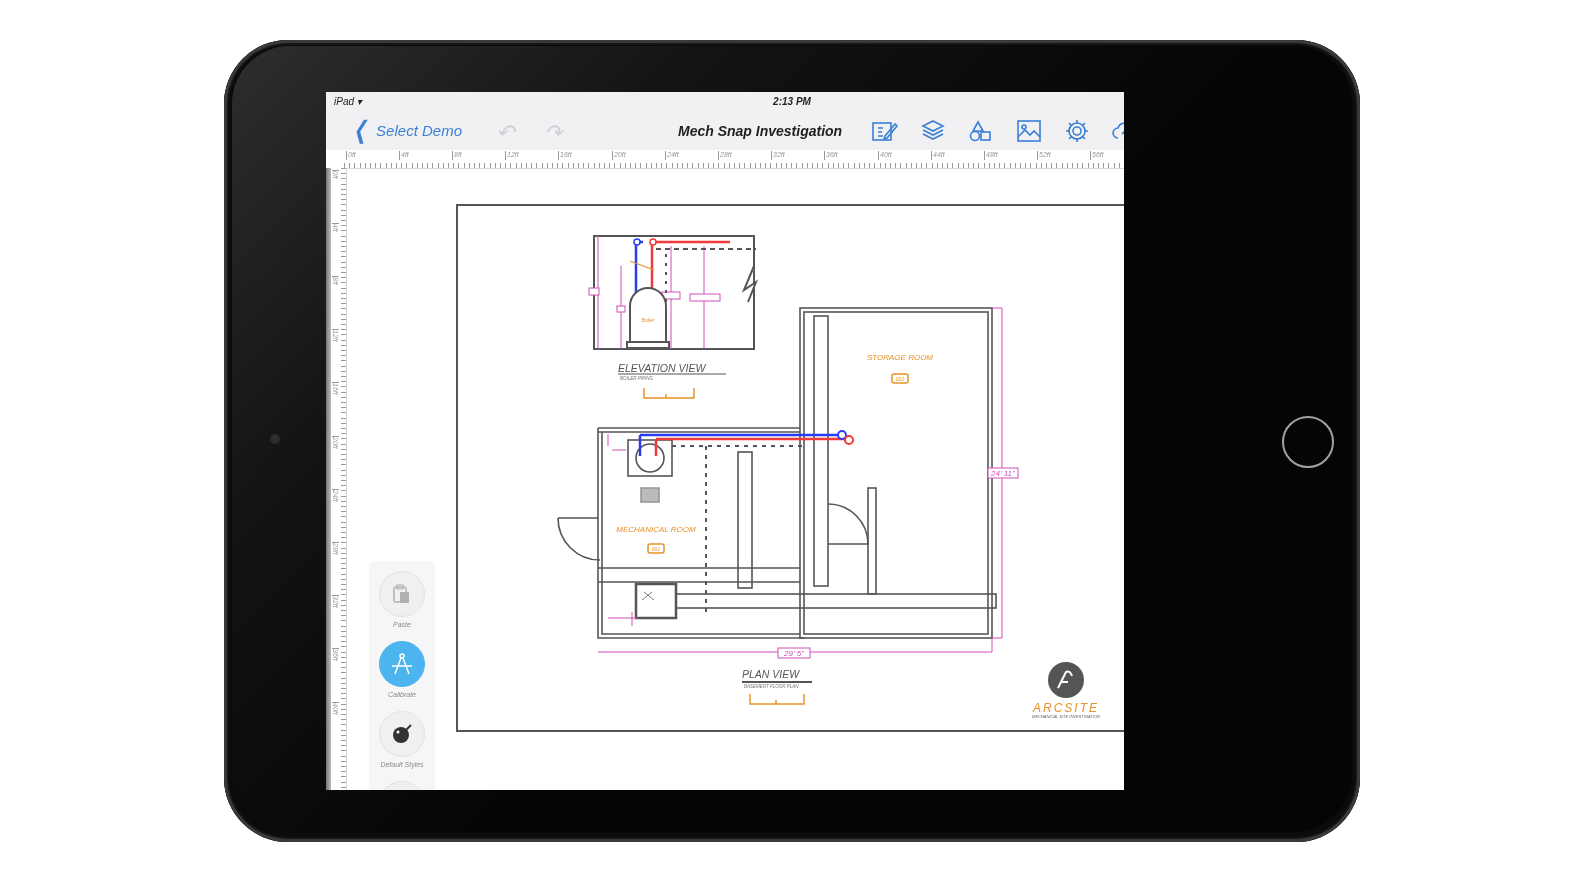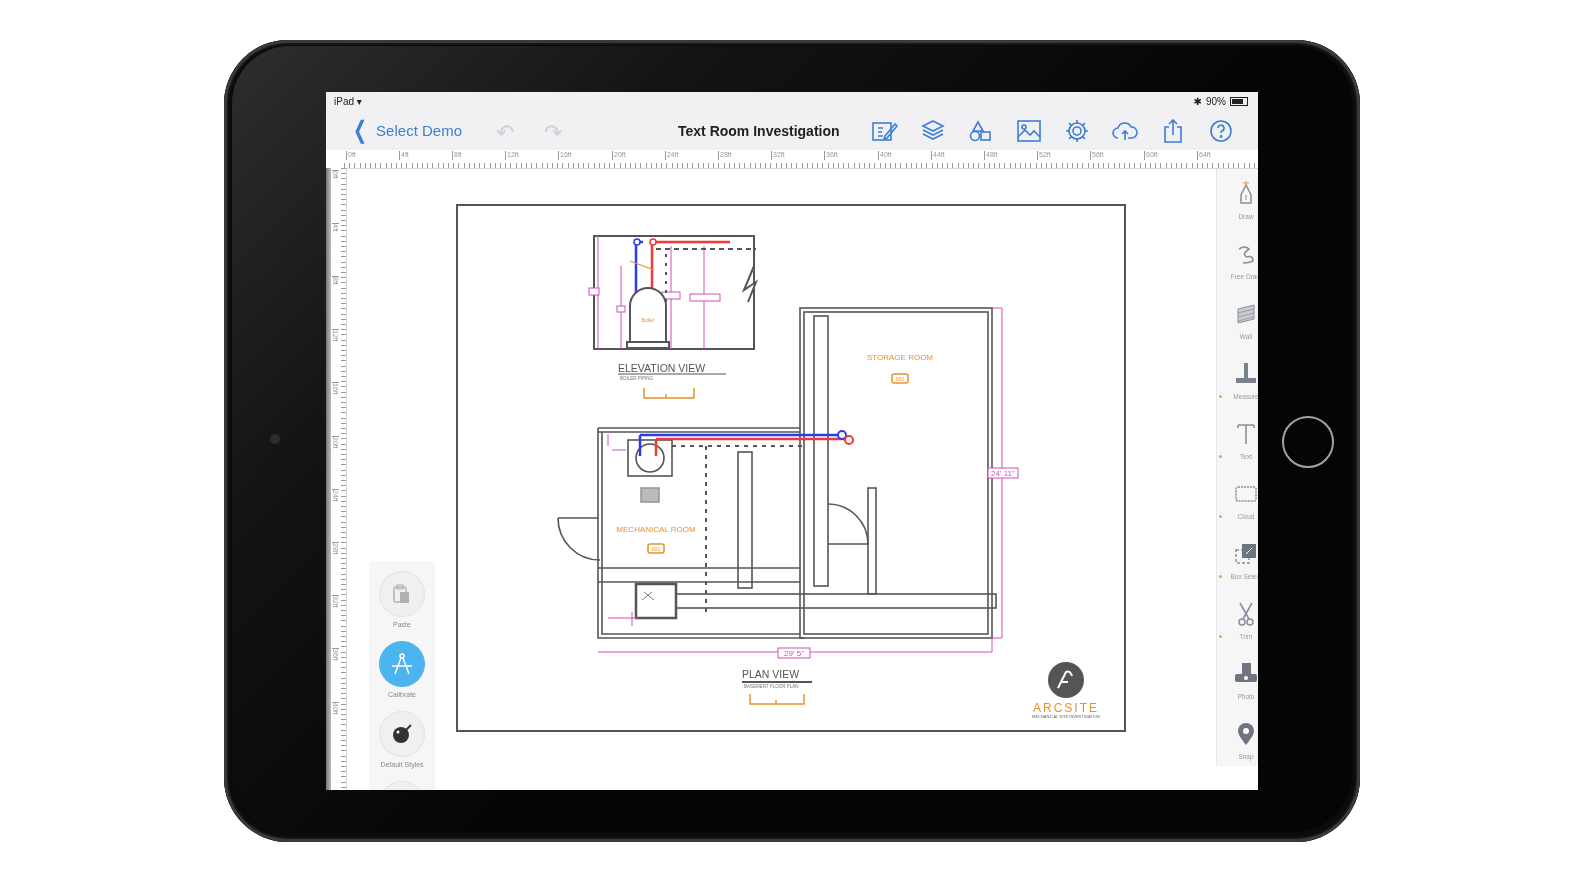--- a/index.html
+++ b/index.html
@@ -1,21 +1,21 @@
 <!DOCTYPE html>
 <html><head>
 <meta charset="utf-8">
 <style>
   html, body { margin:0; padding:0; background:#ffffff; }
   body { width:1590px; height:894px; position:relative; overflow:hidden; font-family:"Liberation Sans", sans-serif; }
   .ipad { position:absolute; left:224px; top:40px; width:1136px; height:802px; background:#0b0b0b; border-radius:64px; box-shadow: inset 0 0 0 3px #3a3a3a, inset 0 0 0 5px #151515; }
   .ipad::before { content:""; position:absolute; left:8px; top:6px; right:8px; bottom:10px; border-radius:58px; background:linear-gradient(135deg,#4a4a4a 0%,#1a1a1a 25%,#000 55%,#000 100%); opacity:.55; }
   .camera { position:absolute; left:270px; top:436px; width:10px; height:10px; border-radius:50%; background:#2d2d2d; }
   .home-btn { position:absolute; left:1282px; top:416px; width:52px; height:52px; border-radius:50%; border:2px solid #bdbdbd; box-sizing:border-box; opacity:.85; }
-  .screen { position:absolute; left:326px; top:92px; width:932px; height:698px; background:#ffffff; overflow:hidden; }
+  .screen { position:absolute; left:326px; top:92px; width:798px; height:698px; background:#ffffff; overflow:hidden;font-style:italic; }
   .statusbar { position:absolute; left:0; top:0; width:932px; height:20px; background:#f1f1f3; font-size:10px; color:#222; }
   .statusbar .left { position:absolute; left:8px; top:4px; }
   .statusbar .center { position:absolute; left:0; right:0; top:4px; text-align:center; font-weight:bold; }
   .statusbar .right { position:absolute; right:10px; top:4px; display:flex; align-items:center; gap:4px; }
   .battery { width:16px; height:7px; border:1px solid #222; position:relative; }
   .battery::after { content:""; position:absolute; left:1px; top:1px; width:11px; height:5px; background:#222; }
   .navbar { position:absolute; left:0; top:20px; width:932px; height:38px; background:#f1f1f3; }
   .back { position:absolute; left:24px; top:8px; display:flex; align-items:center; color:#3b7fd6; font-size:15px; cursor:pointer; }
   .back .chev { font-size:24px; line-height:20px; margin-right:6px; transform:scaleX(.7); }
   .undo, .redo { position:absolute; top:8px; font-size:22px; color:#cfcfd4; }
@@ -51,35 +51,36 @@
 </div>
 <div class="home-btn"></div>
 
 <div class="screen">
 
   <div class="statusbar">
     <div class="left">
       <span>iPad</span>
       <span>▾</span>
     </div>
+    <div class="center">2:13 PM</div>
     <div class="right">
       <span>✱</span>
       <span>90%</span>
       <span class="battery"></span>
     </div>
   </div>
 
   <div class="navbar">
     <div class="back">
       <span class="chev">❮</span>
       <span>Select Demo</span>
     </div>
     <span class="undo">↶</span>
     <span class="redo">↷</span>
-    <div class="title">Text Room Investigation</div>
+    <div class="title">Mech Snap Investigation</div>
     <div class="toolbar-icons">
       <div class="tb-icon">
           <svg viewBox="0 0 28 24">
             <rect x="2" y="4" width="18" height="17"></rect>
             <path d="M7 9h5M7 13h4M7 17h5M14 17l10-12 2 2-10 12-3 1z"></path>
           </svg>
         </div>
       <div class="tb-icon">
           <svg viewBox="0 0 28 24">
             <path d="M14 2l10 5-10 5-10-5z"></path>

